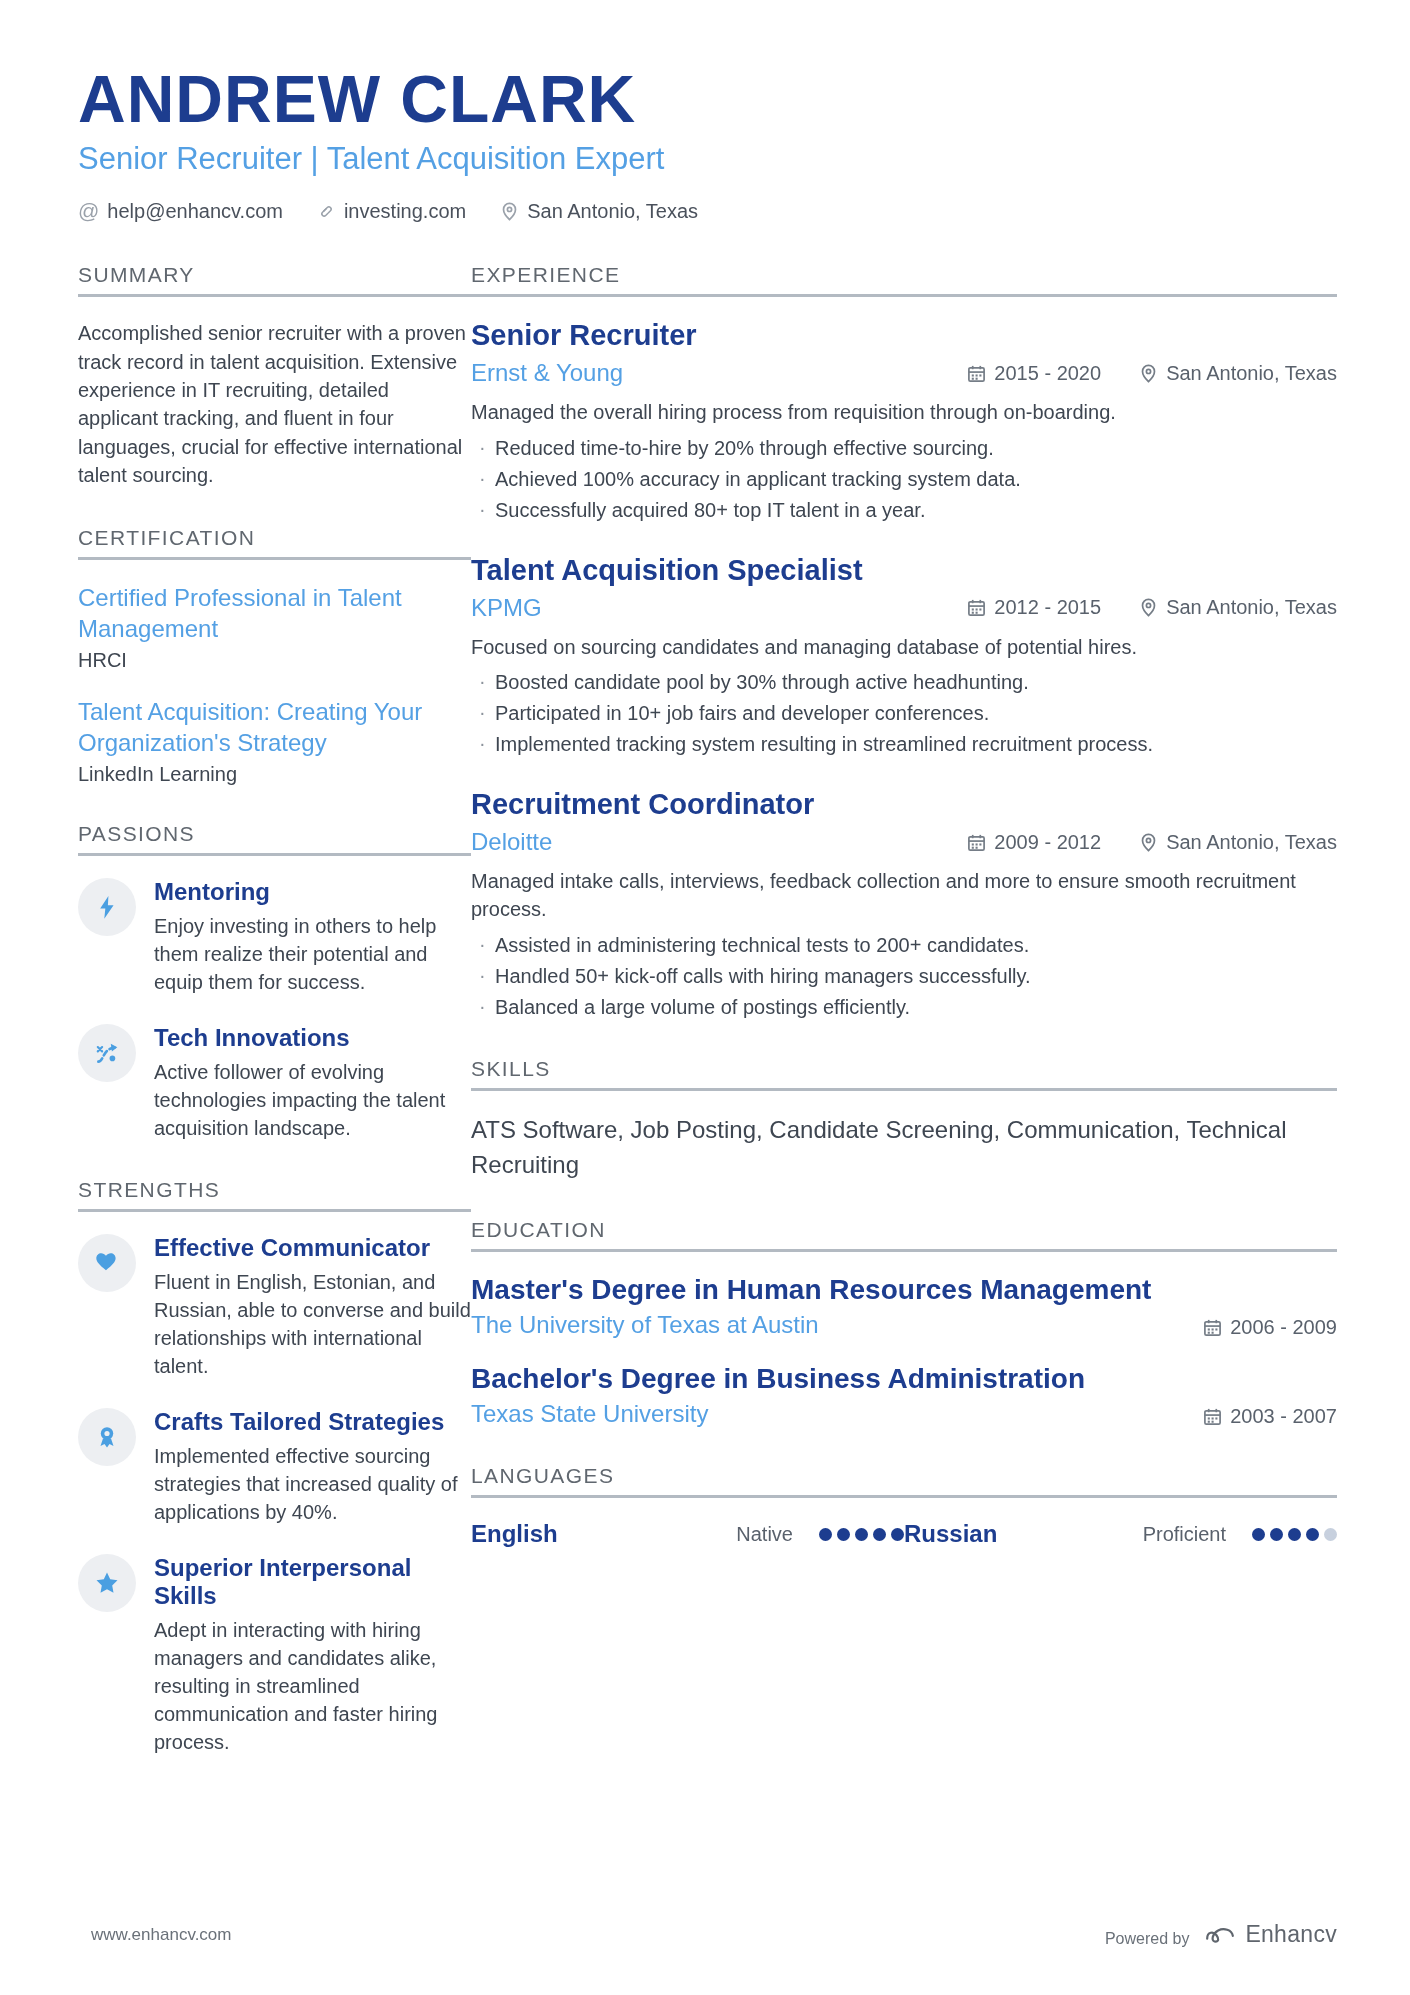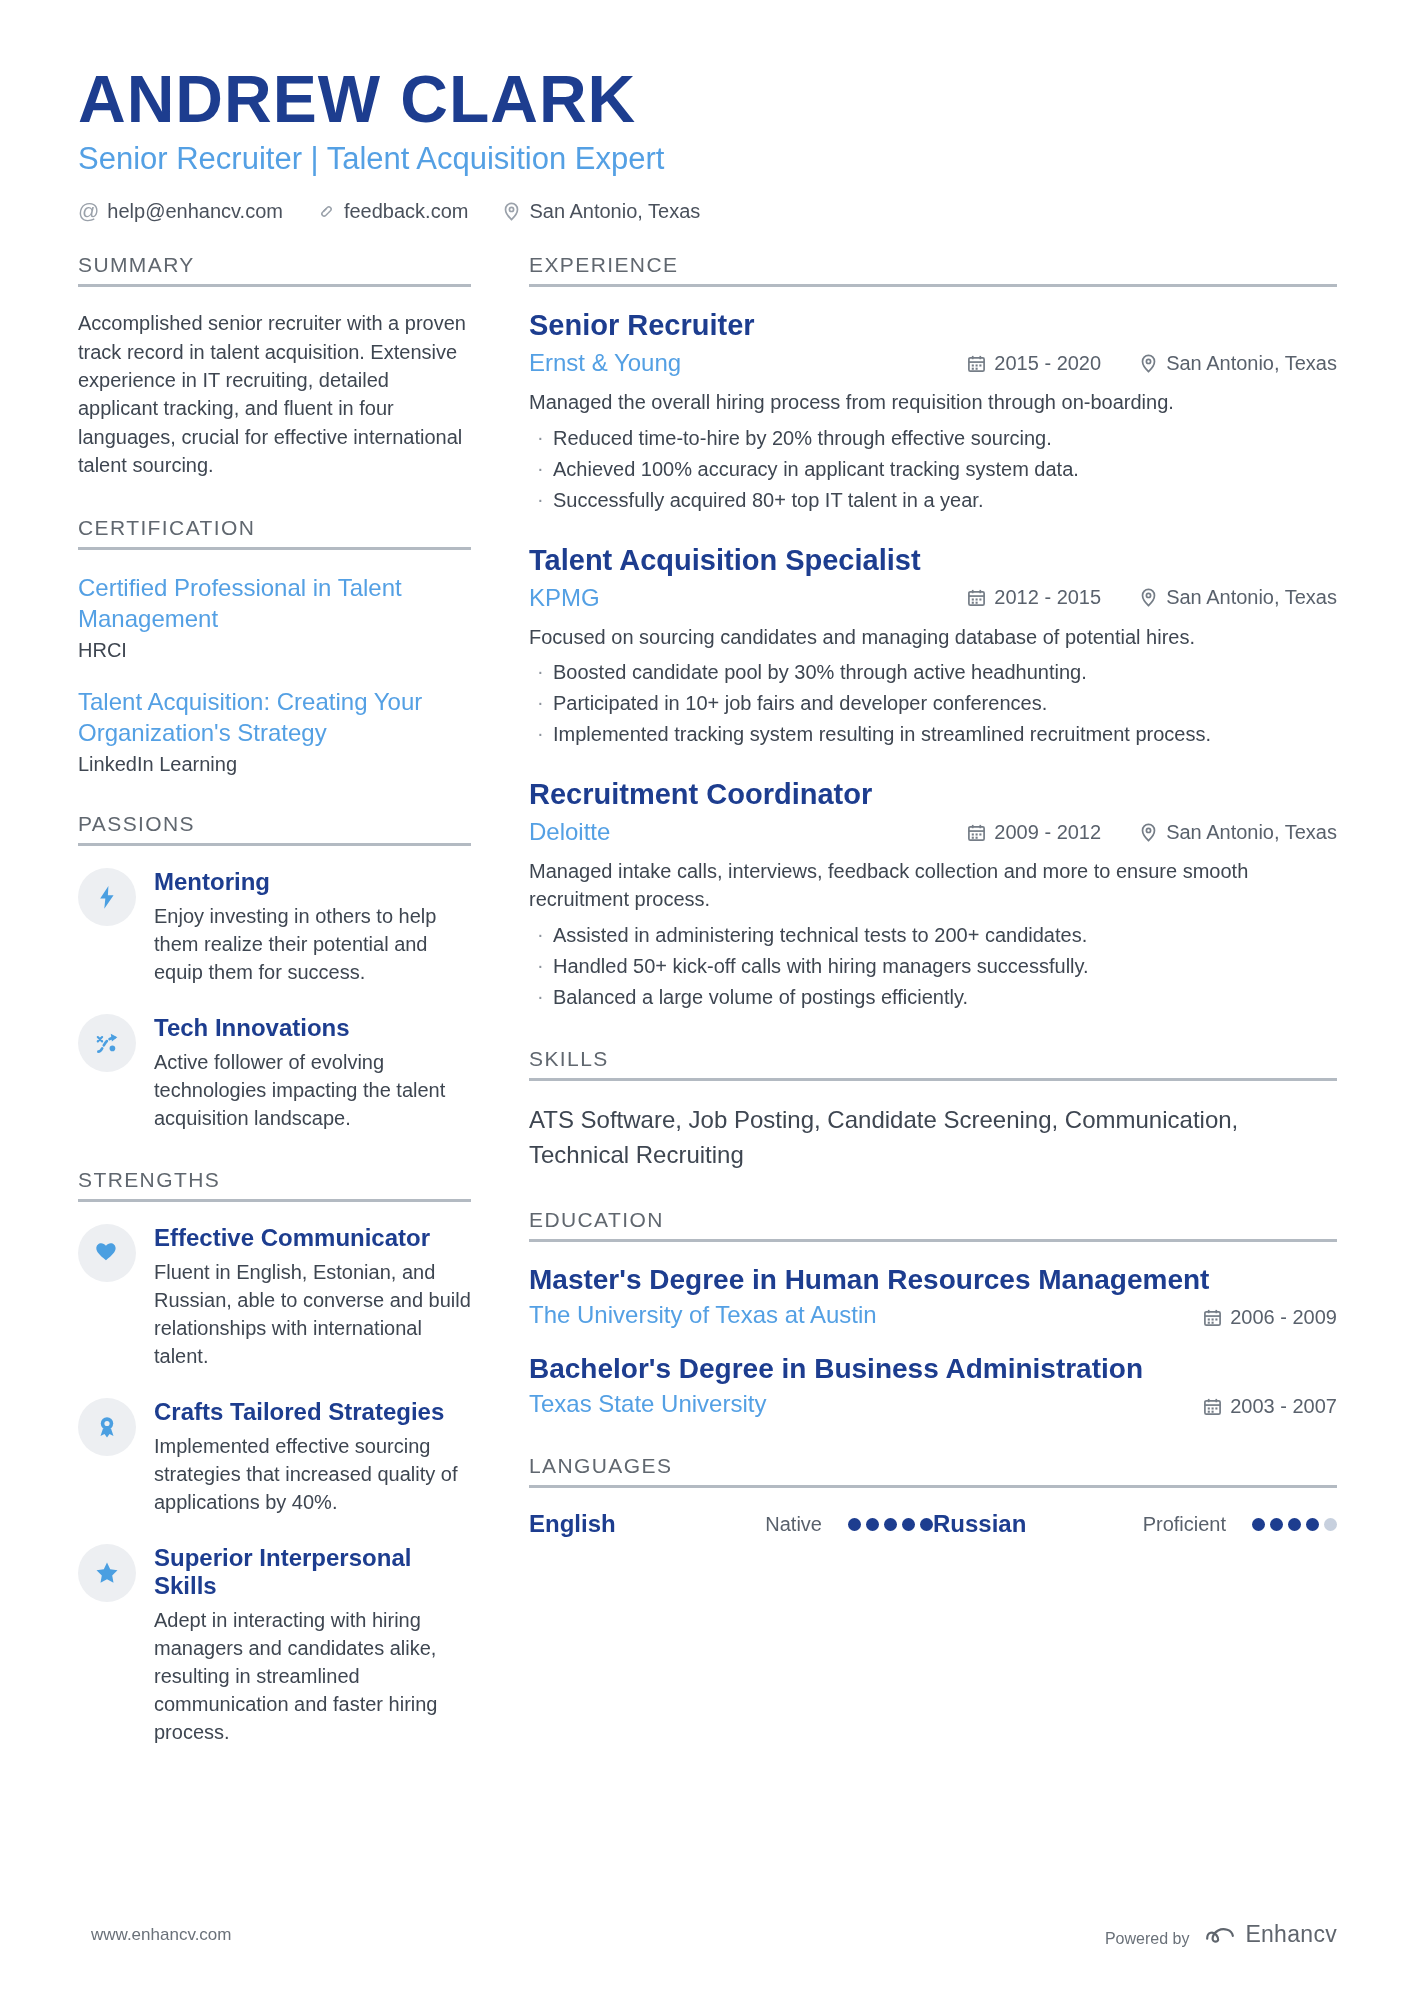--- a/index.html
+++ b/index.html
@@ -15,21 +15,21 @@
   .name { font-size:66px; font-weight:600; color:#1D3D8F; letter-spacing:1px; line-height:1.08; }
   .subtitle { font-size:31px; color:#54A0E4; margin-top:6px; font-weight:400; }
   .contacts { display:flex; align-items:center; gap:34px; margin-top:22px; font-size:20px; color:#4A515C; }
   .contact { display:flex; align-items:center; gap:8px; text-decoration:none; color:#4A515C; }
   .contact .g { color:#9AA1AA; font-size:21px; }
   .mi { width:19px; height:19px; flex:0 0 auto; }
   .mi-gray { color:#9AA1AA; }
   .mi-dim  { color:#757D87; }
 
   
-  .cols { display:flex; gap:58px; margin-top:30px; }
+  .cols { display:flex; margin-top:40px; }
   .col-l { width:393px; flex:0 0 auto; }
   .col-r { flex:1; min-width:0; }
 
   section { margin-bottom:36px; }
   .sec-header {
     font-size:21px; font-weight:400; color:#60676F; letter-spacing:1.4px;
     border-bottom:3px solid #B3BAC2; padding-bottom:7px; margin-bottom:22px;
   }
   .body-text { font-size:20px; line-height:1.42; color:#3E4651; }
 
@@ -148,21 +148,21 @@
     <div class="subtitle">Senior Recruiter | Talent Acquisition Expert</div>
     <div class="contacts">
       <a class="contact">
         <span class="g">@</span>
         <span>help@enhancv.com</span>
       </a>
       <a class="contact">
         <svg class="mi mi-gray" viewBox="0 0 24 24">
             <use href="#i-link"></use>
           </svg>
-        <span>feedback.com</span>
+        <span>investing.com</span>
       </a>
       <span class="contact">
         <svg class="mi mi-gray" viewBox="0 0 20 20">
             <use href="#i-pin"></use>
           </svg>
         <span>San Antonio, Texas</span>
       </span>
     </div>
   </header>
 

